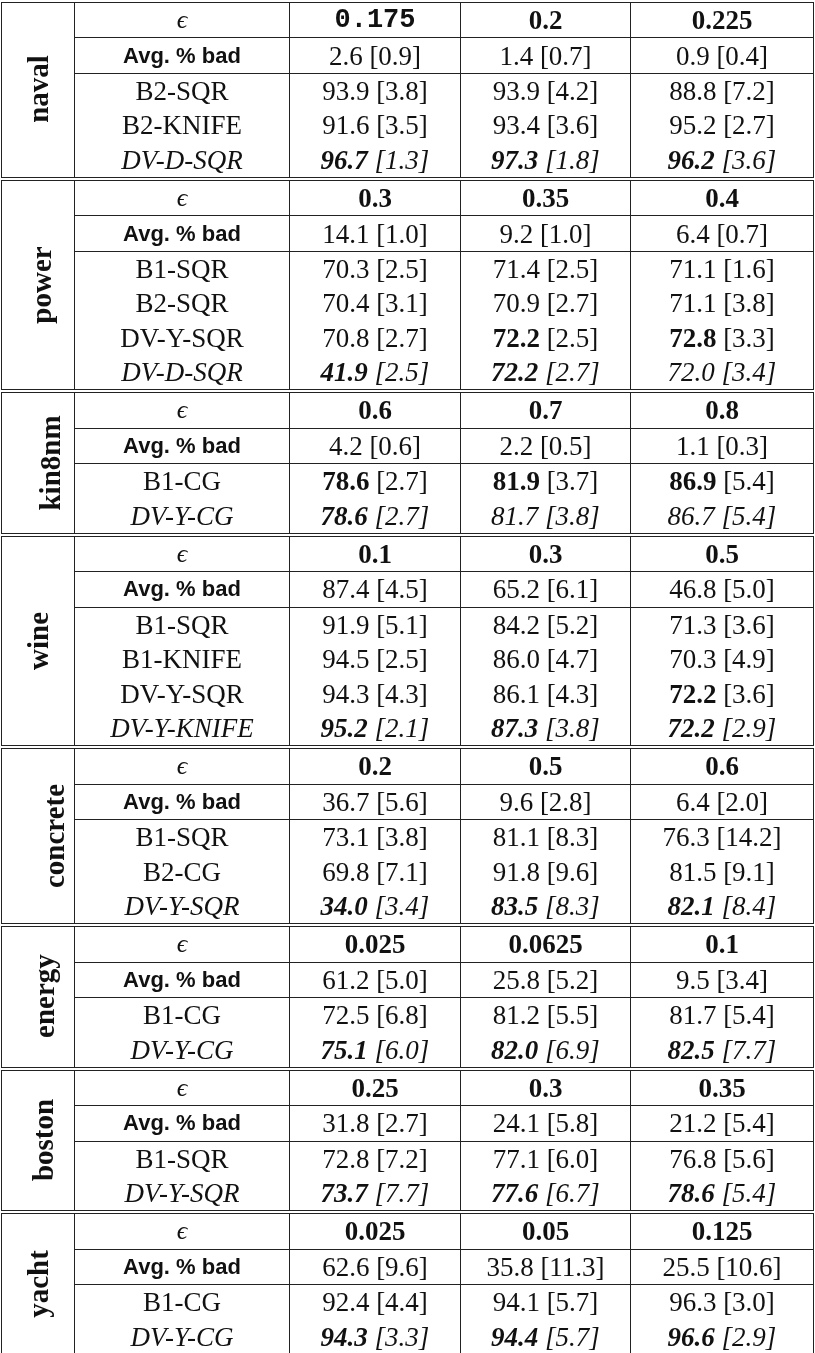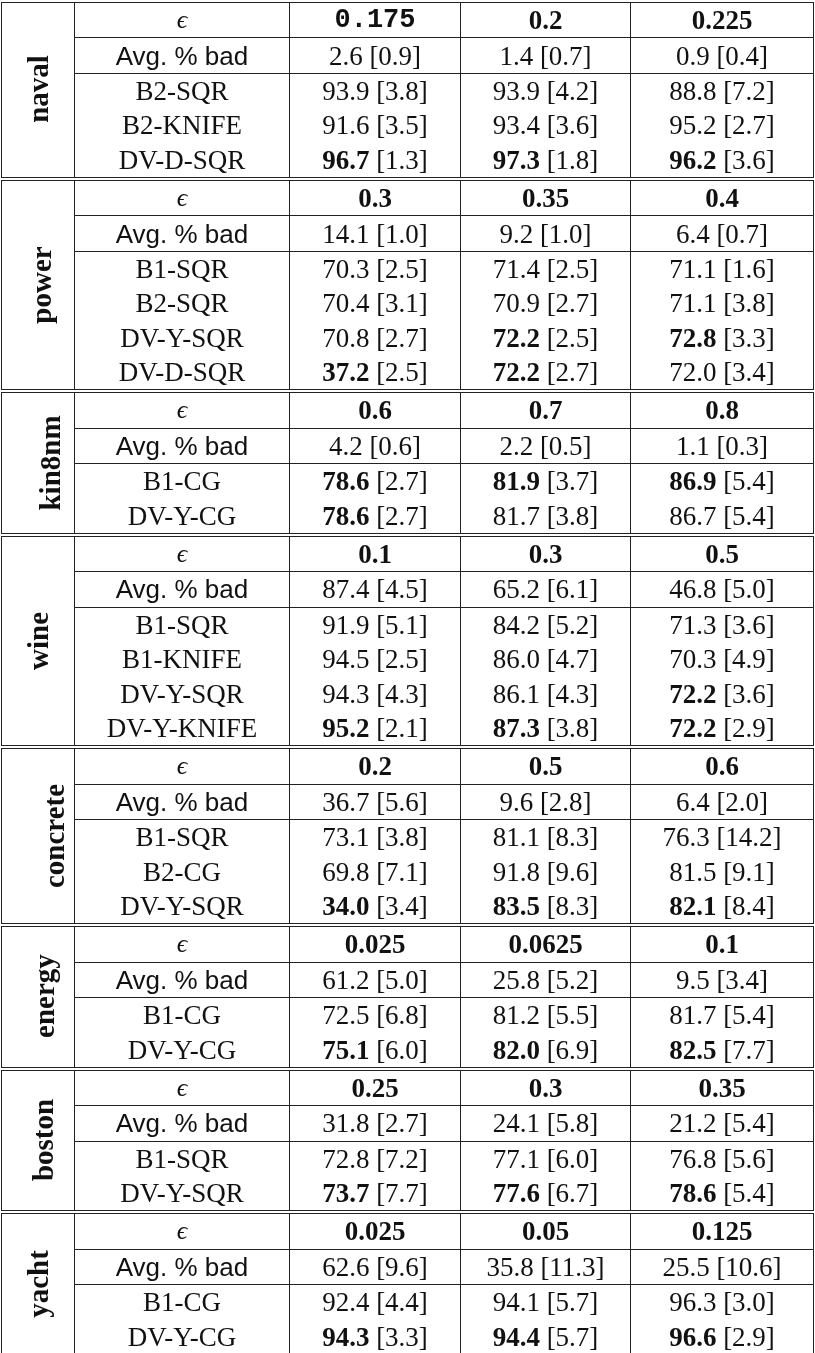--- a/index.html
+++ b/index.html
@@ -24,22 +24,22 @@
   }
   col.c-ds { width: 73px; }
   col.c-lab { width: 215px; }
   col.c-v1 { width: 171px; }
   col.c-v2 { width: 170px; }
   col.c-v3 { width: 183px; }
   tr.eps td { border-top: 4px double #222; font-weight: bold; }
   tr.eps td.eps-sym { font-weight: normal; font-style: italic; font-size: 26px; }
   tr.first-section td { border-top: 1.5px solid #222; }
   tr.bad td { border-top: 1.5px solid #222; border-bottom: 1.5px solid #222; }
-  tr.last td { border-bottom: 1.5px solid #222; }
-  td.bad-label { font-weight: normal; font-family: "Liberation Sans", "DejaVu Sans", sans-serif; font-size: 26px; }
+  tr.last td { border-bottom: 1.5px solid #222; font-style: italic; }
+  td.bad-label { font-weight: bold; font-family: "Liberation Sans", "DejaVu Sans", sans-serif; font-size: 22px; }
   td.dataset {
     border-top: 4px double #222;
     border-bottom: 1.5px solid #222;
     vertical-align: middle;
   }
   td.dataset .vlabel {
     display: inline-block;
     transform: rotate(-90deg);
     font-weight: bold;
     font-size: 29px;
@@ -116,21 +116,21 @@
         <td><span>71.1</span> <span>[3.8]</span></td>
       </tr>
       <tr class="">
         <td>DV-Y-SQR</td>
         <td><span>70.8</span> <span>[2.7]</span></td>
         <td><span class="bold-val">72.2</span> <span>[2.5]</span></td>
         <td><span class="bold-val">72.8</span> <span>[3.3]</span></td>
       </tr>
       <tr class="last">
         <td>DV-D-SQR</td>
-        <td><span class="bold-val">37.2</span> <span>[2.5]</span></td>
+        <td><span class="bold-val">41.9</span> <span>[2.5]</span></td>
         <td><span class="bold-val">72.2</span> <span>[2.7]</span></td>
         <td><span>72.0</span> <span>[3.4]</span></td>
       </tr>
       <tr class="eps">
         <td class="dataset" rowspan="4"><span class="vlabel">kin8nm</span></td>
         <td class="eps-sym">ϵ</td>
         <td>0.6</td>
         <td>0.7</td>
         <td>0.8</td>
       </tr>

